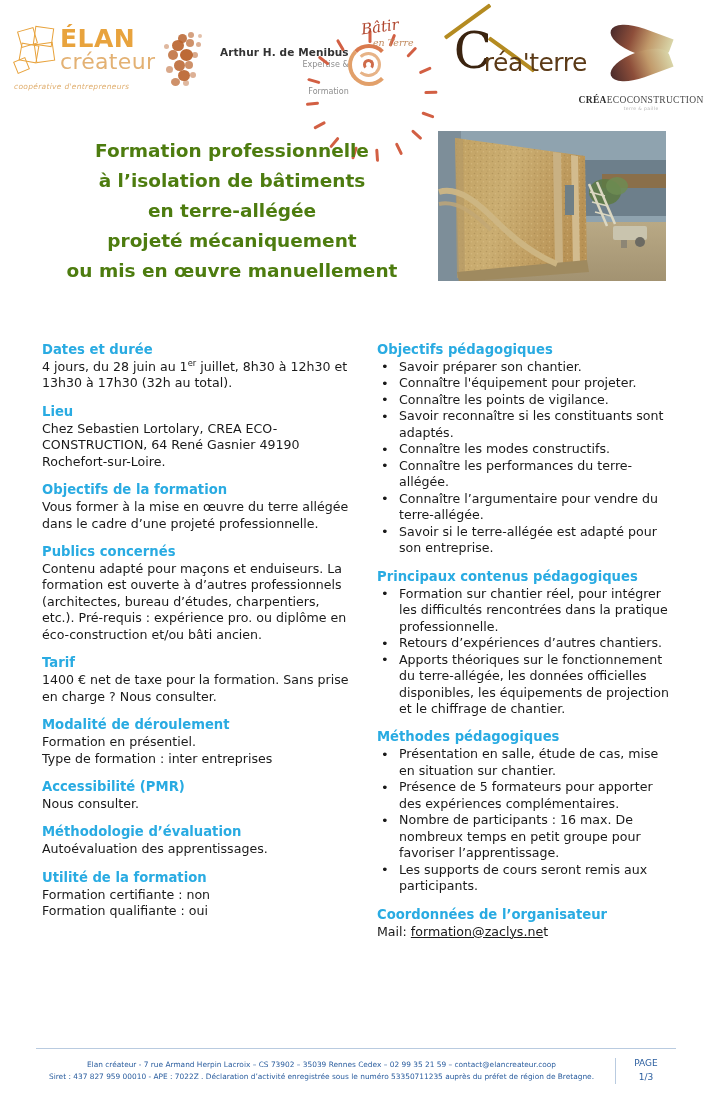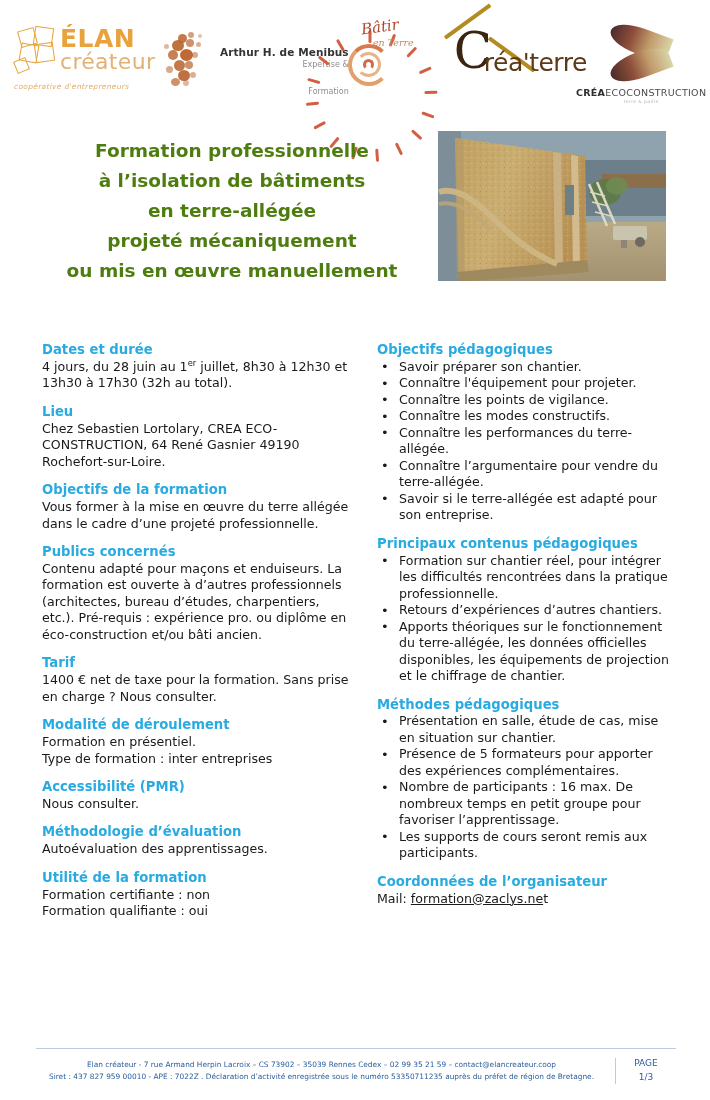--- a/index.html
+++ b/index.html
@@ -133,21 +133,21 @@
   
   .logo-ceco { width: 150px; margin-left: 18px; padding-top: 10px; text-align: center; }
   .ceco-mark { position: relative; width: 76px; height: 60px; margin: 0 auto; }
   .ceco-mark .wing {
     position: absolute; width: 62px; height: 26px;
     border-radius: 50% 0 50% 50%;
     background: linear-gradient(90deg, #4b2b2b 0%, #8d4e3a 35%, #c19a6b 65%, #d9d5a8 100%);
   }
   .ceco-mark .w1 { left: 6px; top: 4px;  transform: rotate(20deg); }
   .ceco-mark .w2 { left: 6px; top: 28px; transform: rotate(-20deg); border-radius: 50% 50% 0 50%;}
-  .ceco-name { font-size: 9.5px; color: #4a4a4a; letter-spacing: 0.3px; margin-top: 3px;}
+  .ceco-name { font-size: 9.5px; color: #4a4a4a; letter-spacing: 0.3px; margin-top: 11px; font-family: Liberation Serif, serif;}
   .ceco-name b { color: #2e2e2e; font-weight: bold; }
   .ceco-sub { font-size: 4.5px; color: #b5b5b5; letter-spacing: 0.4px; margin-top: 1px; }
 
   
   .title-block {
     position: absolute;
     left: 42px; top: 136px;
     width: 380px;
     text-align: center;
   }
@@ -459,20 +459,21 @@
   </div>
 
   <div class="col col-right">
 
     <div class="sec">
       <h3 class="head">Objectifs pédagogiques</h3>
       <ul class="bullets">
         <li>Savoir préparer son chantier.</li>
         <li>Connaître l'équipement pour projeter.</li>
         <li>Connaître les points de vigilance.</li>
+        <li>Savoir reconnaître si les constituants sont adaptés.</li>
         <li>Connaître les modes constructifs.</li>
         <li>Connaître les performances du terre-allégée.</li>
         <li>Connaître l’argumentaire pour vendre du terre-allégée.</li>
         <li>Savoir si le terre-allégée est adapté pour son entreprise.</li>
       </ul>
     </div>
 
     <div class="sec">
       <h3 class="head">Principaux contenus pédagogiques</h3>
       <ul class="bullets">

